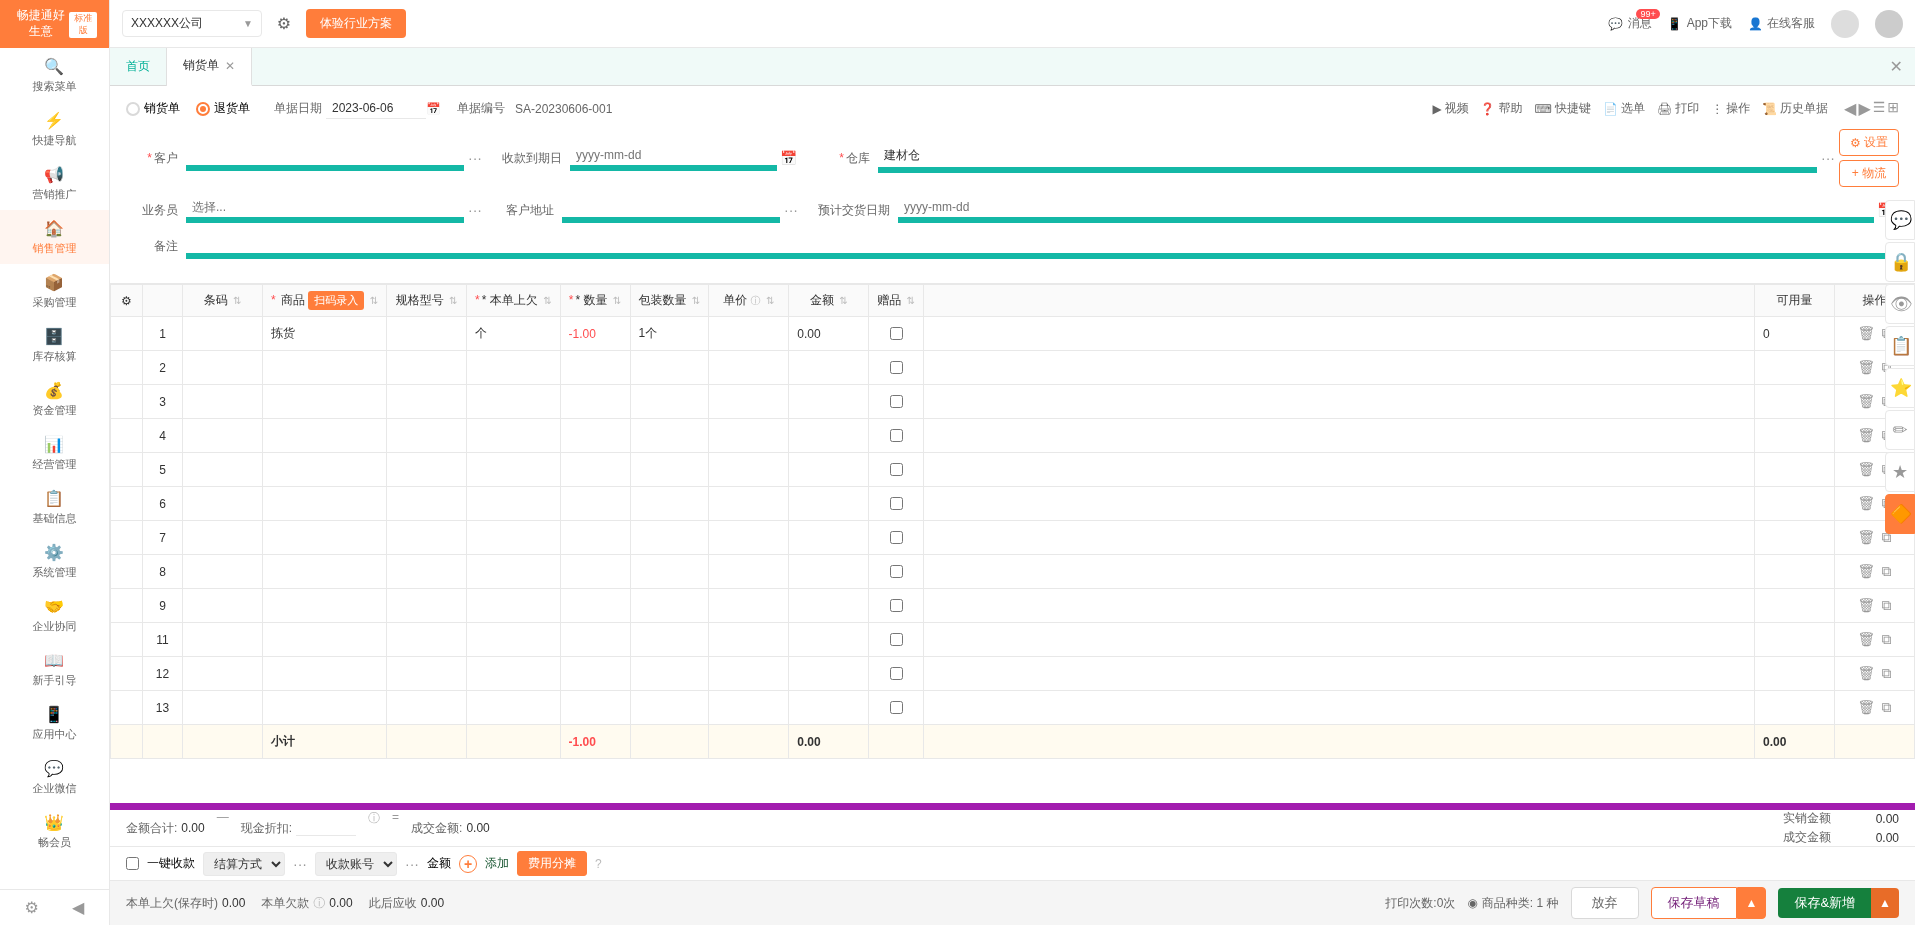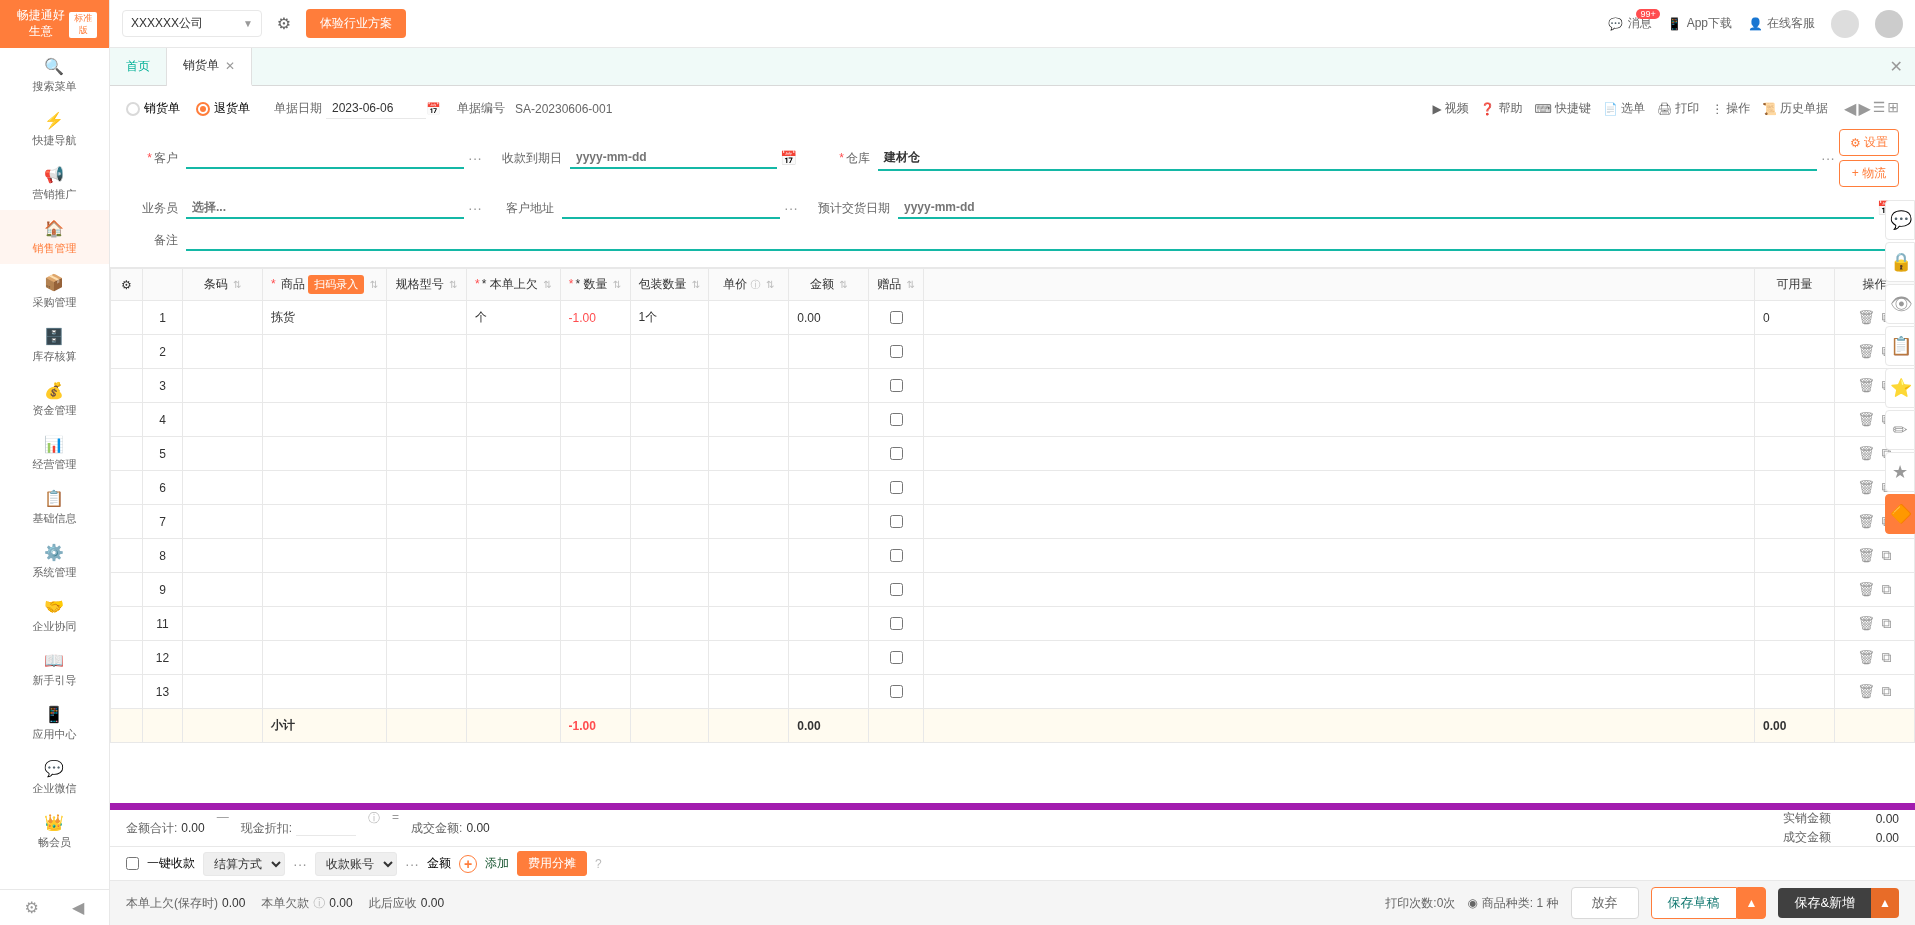--- a/index.html
+++ b/index.html
@@ -94,21 +94,21 @@
     }
 
     
     .form-area {
       background: #fff; padding: 12px 16px 8px;
       border-bottom: 1px solid #e8e8e8;
     }
     .form-row {
       display: flex; align-items: center; margin-bottom: 10px; gap: 0;
     }
-    .form-row:last-child { margin-bottom: 8px; }
+    .form-row:last-child { margin-bottom: 16px; }
 
     
     .radio-group {
       display: flex; align-items: center; gap: 16px; margin-right: 24px;
     }
     .radio-item {
       display: flex; align-items: center; gap: 4px; cursor: pointer;
     }
     .radio-circle {
       width: 14px; height: 14px; border-radius: 50%; border: 2px solid #d9d9d9;
@@ -132,22 +132,22 @@
     .field-group {
       display: flex; align-items: center; flex: 1;
     }
     .field-label {
       color: #666; white-space: nowrap; min-width: 60px; text-align: right; padding-right: 8px;
     }
     .field-label.required::before {
       content: '*'; color: #ff4d4f; margin-right: 2px;
     }
     .field-value {
-      flex: 1; border: none; border-bottom: 2px solid #14b8a6; padding: 3px 6px;
-      color: #333; outline: none; background: transparent; min-width: 120px; font-weight: bold;
+      flex: 1; border: none; border-bottom: 6px solid #14b8a6; padding: 3px 6px;
+      color: #333; outline: none; background: transparent; min-width: 120px;
     }
     .field-value.placeholder { color: #bbb; }
     .field-dots {
       color: #999; cursor: pointer; padding: 0 4px; font-size: 14px;
     }
     .field-calendar {
       color: #999; cursor: pointer; padding: 0 4px; font-size: 14px;
     }
     .date-display {
       color: #333; padding: 3px 6px; border-bottom: 1px solid #e8e8e8; min-width: 100px;
@@ -250,29 +250,29 @@
     .footer-item { color: #666; display: flex; align-items: center; gap: 4px; }
     .footer-value { color: #333; }
     .footer-right { margin-left: auto; display: flex; align-items: center; gap: 12px; }
     .print-info { color: #666; }
     .product-kind { display: flex; align-items: center; gap: 4px; cursor: pointer; color: #666; }
     .abandon-btn {
       background: #fff; border: 1px solid #d9d9d9; color: #666;
       padding: 6px 20px; border-radius: 4px; cursor: pointer; font-size: 13px;
     }
     .save-draft-btn {
-      background: #fff; border: 1px solid #ff7d3b; color: #0f766e;
+      background: #fff; border: 1px solid #ff7d3b; color: #701a75;
       padding: 6px 16px; border-radius: 4px 0 0 4px; cursor: pointer; font-size: 13px;
     }
     .save-draft-arrow {
       background: #ff7d3b; color: #fff; border: 1px solid #ff7d3b;
       padding: 6px 8px; border-radius: 0 4px 4px 0; cursor: pointer; font-size: 12px;
     }
     .save-new-btn {
-      background: #404040; color: #fff; border: none;
+      background: #15803d; color: #fff; border: none;
       padding: 6px 16px; border-radius: 4px 0 0 4px; cursor: pointer; font-size: 13px;
     }
     .save-new-arrow {
       background: #e86c28; color: #fff; border: none;
       padding: 6px 8px; border-radius: 0 4px 4px 0; cursor: pointer; font-size: 12px;
     }
 
     
     .right-float-btns {
       position: fixed; right: 0; top: 200px; display: flex; flex-direction: column; gap: 2px; z-index: 200;

